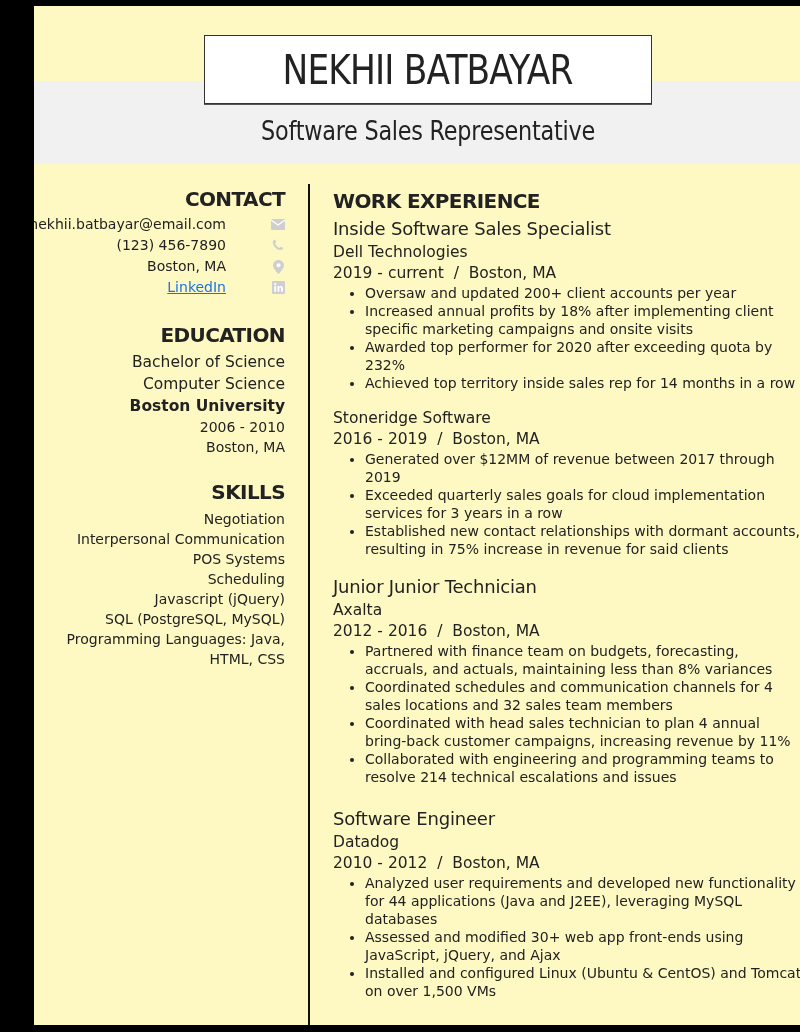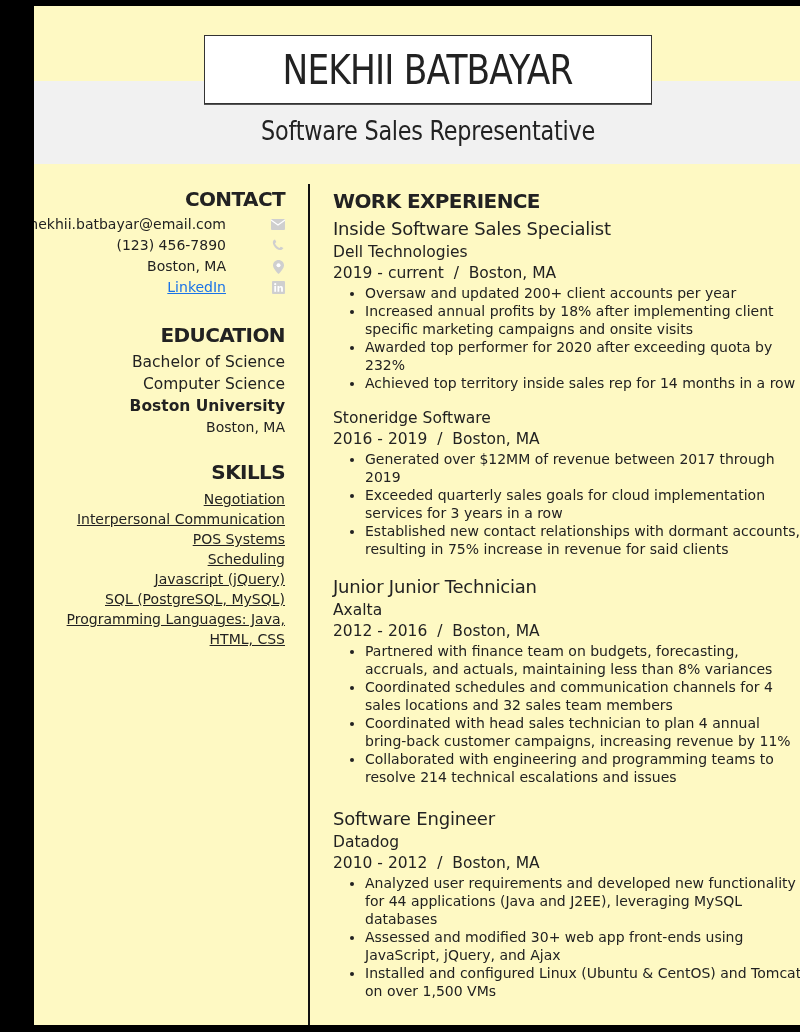--- a/index.html
+++ b/index.html
@@ -114,25 +114,26 @@
             </svg>
         </span>
       </div>
     </div>
 
     <div class="sec-head" style="margin-top:24px;">EDUCATION</div>
     <div style="margin-top:3px;">
       <div class="edu-line">Bachelor of Science</div>
       <div class="edu-line">Computer Science</div>
       <div class="edu-line bold">Boston University</div>
+      <div class="edu-small">2006 - 2010</div>
       <div class="edu-small">Boston, MA</div>
     </div>
 
     <div class="sec-head" style="margin-top:22px;">SKILLS</div>
-    <div style="margin-top:4px;text-decoration:underline;">
+    <div style="margin-top:4px;">
       <div class="skill">Negotiation</div>
       <div class="skill">Interpersonal Communication</div>
       <div class="skill">POS Systems</div>
       <div class="skill">Scheduling</div>
       <div class="skill">Javascript (jQuery)</div>
       <div class="skill">SQL (PostgreSQL, MySQL)</div>
       <div class="skill">Programming Languages: Java,</div>
       <div class="skill">HTML, CSS</div>
     </div>
   </div>

